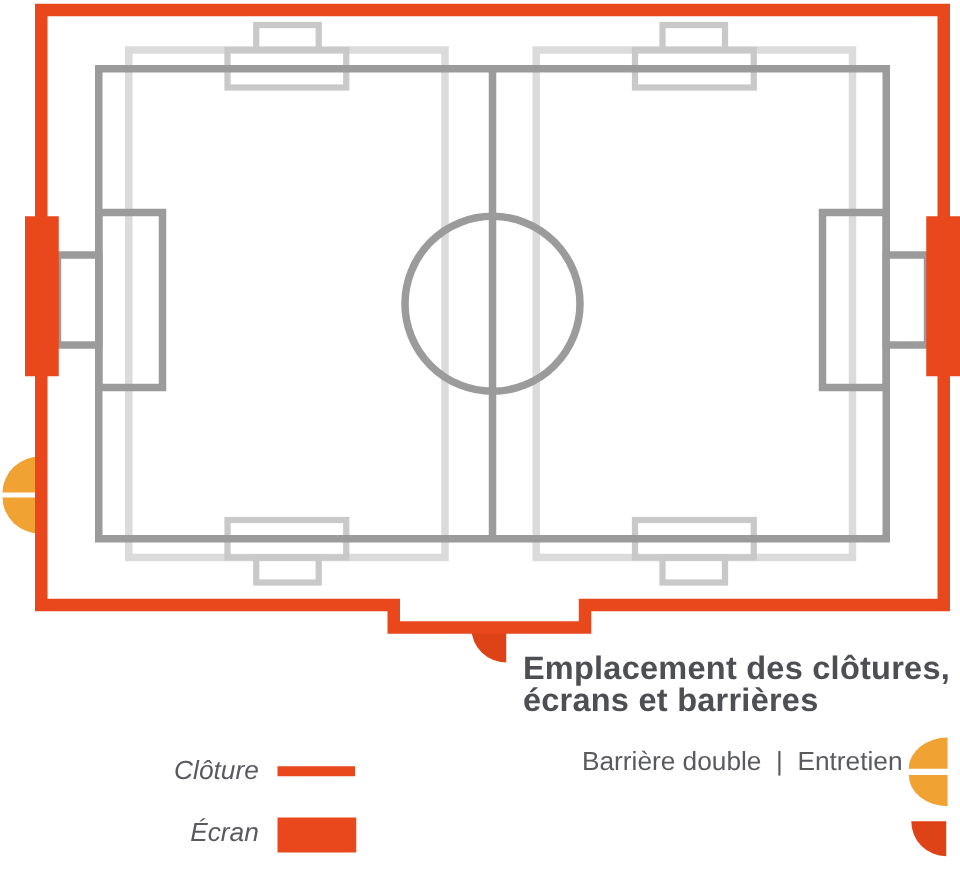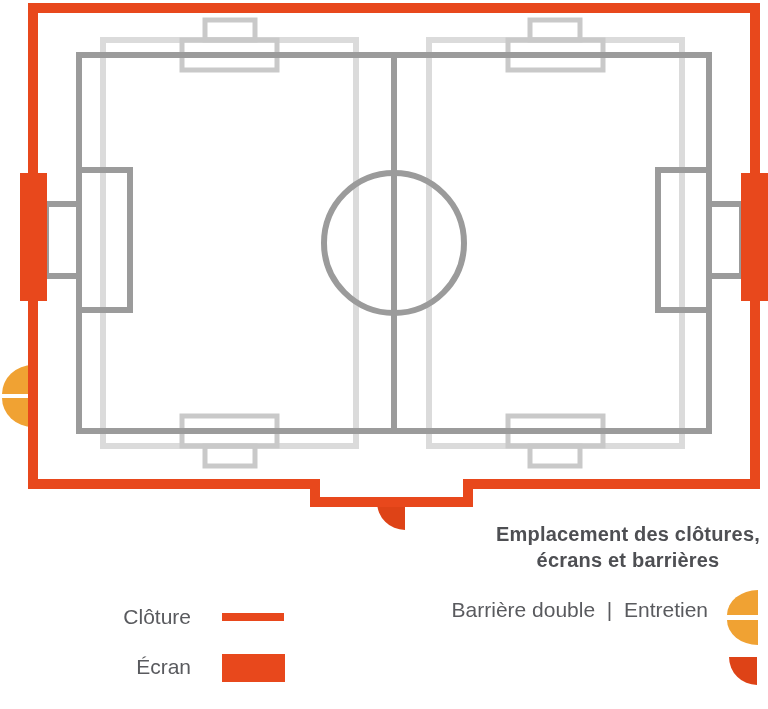--- a/index.html
+++ b/index.html
@@ -9,31 +9,31 @@
     font-family:"Liberation Sans",sans-serif;
   }
   #stage svg{position:absolute;left:0;top:0;}
   
   .abs{position:absolute;}
   .quad-top{background:var(--c-barrier-double);border-radius:100% 0 0 0;}
   .quad-bottom{background:var(--c-barrier-double);border-radius:0 0 0 100%;}
   .quarter-simple{background:var(--c-barrier-simple);border-radius:0 0 0 100%;}
   
   .title{
-    position:absolute;right:8px;top:521px;text-align:center;
-    font-size:20px;line-height:26px;font-weight:bold;
+    position:absolute;right:8px;top:521px;text-align:left;
+    font-size:26px;line-height:26px;font-weight:bold;
     color:var(--c-title-text,#4E4F53);letter-spacing:.2px;
   }
   
   .lg-label{
     position:absolute;font-size:21px;line-height:25px;
     color:var(--c-legend-text,#595A5E);white-space:pre;
   }
-  .lg-label.rt-left{right:577px;text-align:left;}
-  .lg-label.rt-right{right:60px;text-align:right;}
+  .lg-label.rt-left{right:561px;text-align:left;font-style:italic;}
+  .lg-label.rt-right{right:46px;text-align:right;}
   .sw-line{position:absolute;left:222px;top:613px;width:62px;height:8px;background:var(--c-fence);}
   .sw-rect{position:absolute;left:222px;top:654px;width:63px;height:28px;background:var(--c-screen);}
   .icon-double{position:absolute;left:727px;top:590px;width:31px;height:55px;}
   .icon-double .q1{position:absolute;left:0;top:0;width:31px;height:25px;background:var(--c-barrier-double);border-radius:100% 0 0 0;}
   .icon-double .q2{position:absolute;left:0;top:30px;width:31px;height:25px;background:var(--c-barrier-double);border-radius:0 0 0 100%;}
   .icon-simple{position:absolute;left:729px;top:657px;width:28px;height:28px;background:var(--c-barrier-simple);border-radius:0 0 0 100%;}
 </style>
 </head>
 <body>
 

